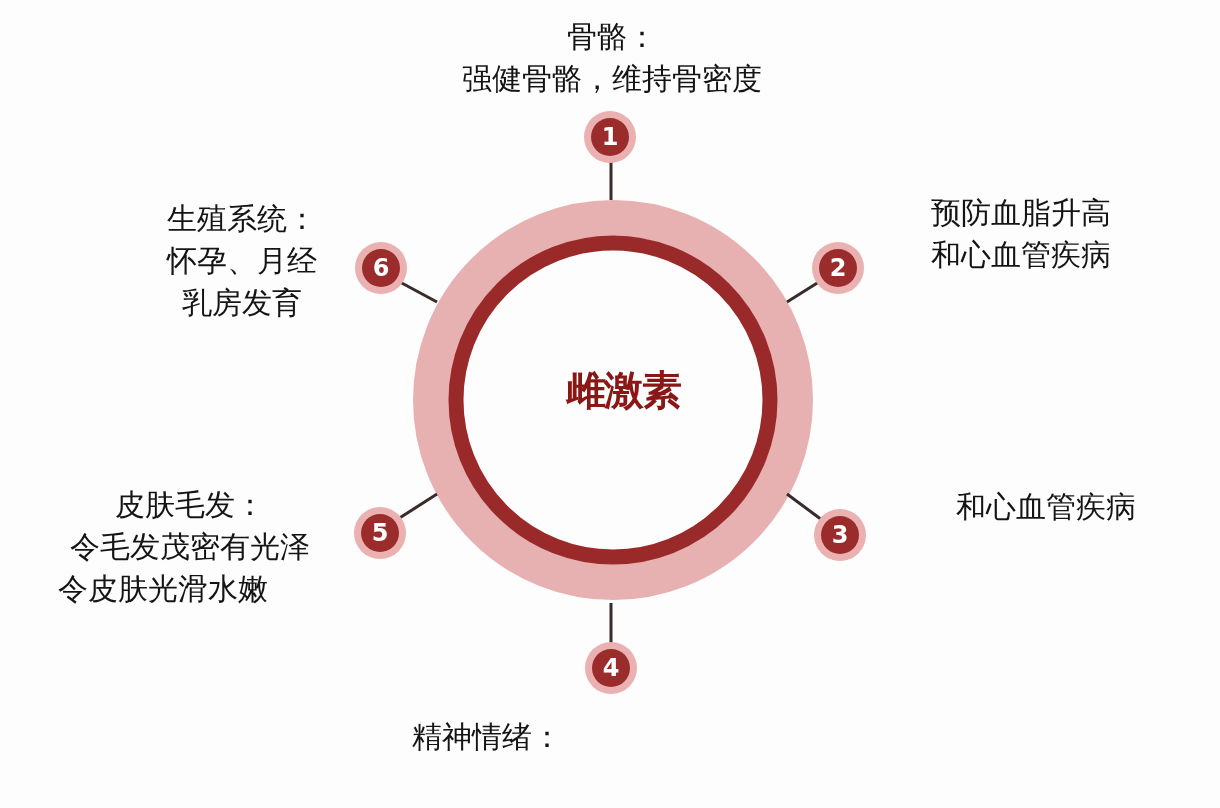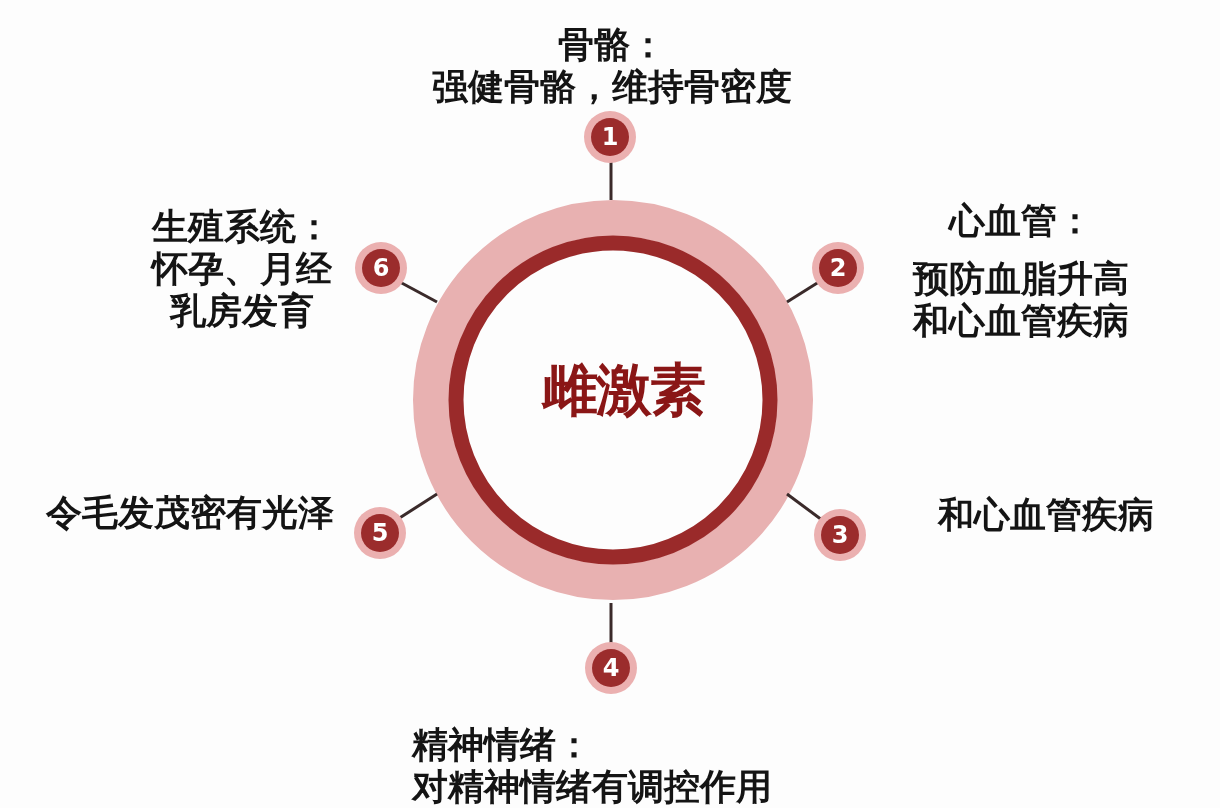--- a/index.html
+++ b/index.html
@@ -1,25 +1,25 @@
 <!DOCTYPE html>
 <html><head>
   <meta charset="utf-8">
   <style>
     html, body { margin: 0; padding: 0; }
     body {
       width: 1220px; height: 808px; background: #fdfdfd; position: relative; overflow: hidden;
       font-family: "DejaVu Sans", "Liberation Sans", sans-serif; color: #141414;
     }
     .diagram-svg { position: absolute; left: 0; top: 0; }
-    .label-block { position: absolute; font-weight: bold; line-height: 42px; font-size: 36px; white-space: nowrap; margin-top: 8px; }
+    .label-block { position: absolute; font-weight: normal; line-height: 42px; font-size: 30px; white-space: nowrap; }
     .label-block .title, .label-block .line { display: block; }
     .center-text {
       position: absolute; left: 513px; top: 354px; width: 220px; text-align: center;
-      font-size: 56px; font-weight: bold; color: #8a1616; letter-spacing: -2px;
+      font-size: 40px; font-weight: bold; color: #8a1616; letter-spacing: -2px;
       line-height: 72px; font-family: "DejaVu Sans", sans-serif;
     }
     .badge-num {
       position: absolute; width: 40px; height: 40px; line-height: 40px; text-align: center;
       color: #ffffff; font-weight: bold; font-size: 24px; font-family: "DejaVu Sans", sans-serif;
     }
   </style>
 </head>
 <body>
 
@@ -69,35 +69,35 @@
 <div class="badge-num" style="left:361px; top:248px;">6</div>
 
 <div class="center-text">雌激素</div>
 
 <div class="label-block" style="left:412px; top:16px; width:400px; text-align:center;">
   <span class="title">骨骼：</span>
   <span class="line">强健骨骼，维持骨密度</span>
 </div>
 
 <div class="label-block" style="left:910px; top:192px; width:222px; text-align:center;">
-  <span class="title" style="margin-bottom:16px;">心血管：</span>
   <span class="line">预防血脂升高</span>
   <span class="line">和心血管疾病</span>
 </div>
 
 <div class="label-block" style="left:935px; top:486px; width:222px; text-align:center;">
   <span class="line">和心血管疾病</span>
 </div>
 
 <div class="label-block" style="left:412px; top:716px; width:400px; text-align:left;">
   <span class="title">精神情绪：</span>
-  <span class="line">对精神情绪有调控作用</span>
 </div>
 
 <div class="label-block" style="left:40px; top:484px; width:300px; text-align:center;">
+  <span class="title">皮肤毛发：</span>
   <span class="line">令毛发茂密有光泽</span>
+  <span class="line" style="text-align:left; padding-left:18px;">令皮肤光滑水嫩</span>
 </div>
 
 <div class="label-block" style="left:142px; top:198px; width:200px; text-align:center;">
   <span class="title">生殖系统：</span>
   <span class="line">怀孕、月经</span>
   <span class="line">乳房发育</span>
 </div>
 
 </body></html>

